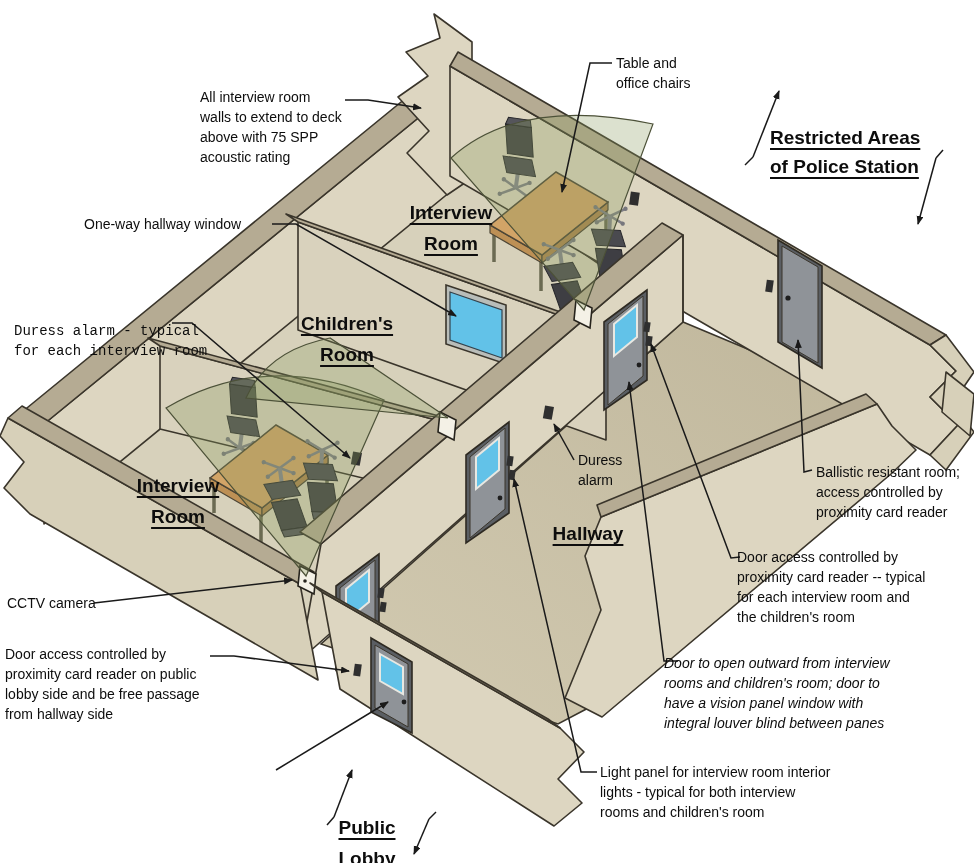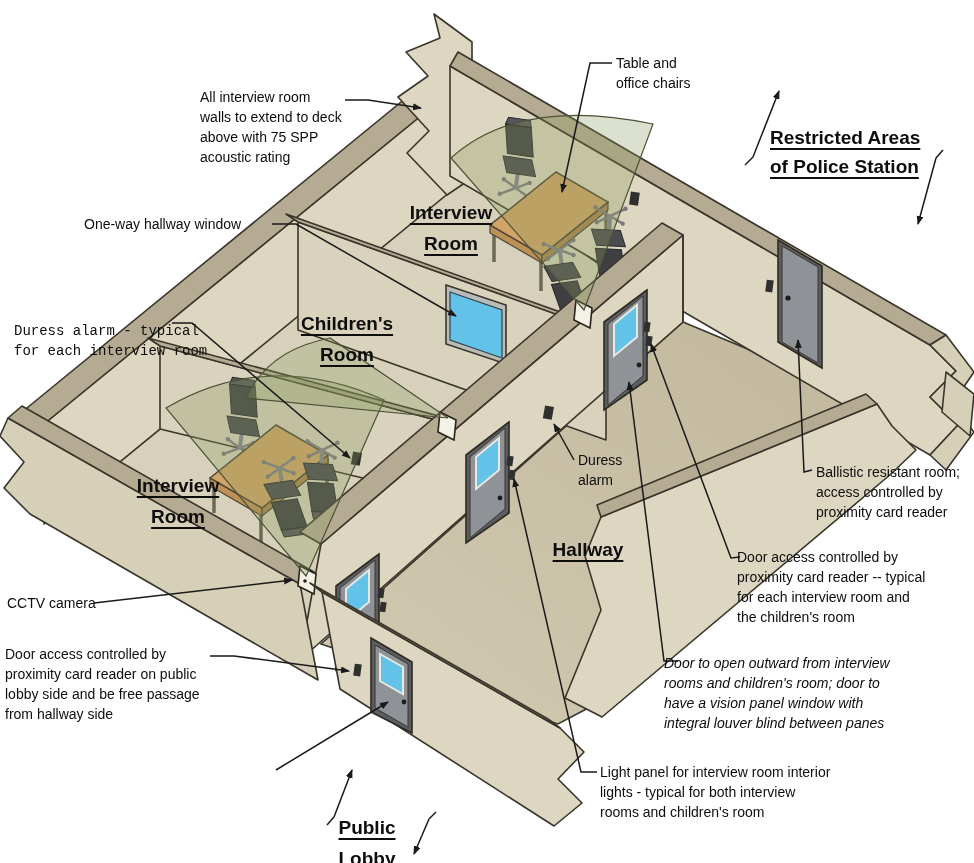--- a/index.html
+++ b/index.html
@@ -210,21 +210,21 @@
 
   <div class="lbl title" style="left:770px;top:124px;">Restricted Areas
 of Police Station</div>
 
   <div class="lbl room" style="left:398px;top:167px;width:106px;">Interview
 Room</div>
   <div class="lbl room" style="left:294px;top:278px;width:106px;">Children's
 Room</div>
   <div class="lbl room" style="left:125px;top:440px;width:106px;">Interview
 Room</div>
-  <div class="lbl room" style="left:528px;top:504px;width:120px;">Hallway</div>
+  <div class="lbl room" style="left:528px;top:488px;width:120px;">Hallway</div>
   <div class="lbl room" style="left:314px;top:782px;width:106px;">Public
 Lobby</div>
 
   <div class="lbl" style="left:200px;top:88px;">All interview room
 walls to extend to deck
 above with 75 SPP
 acoustic rating</div>
   <div class="lbl" style="left:616px;top:54px;">Table and
 office chairs</div>
   <div class="lbl" style="left:84px;top:215px;">One-way hallway window</div>

